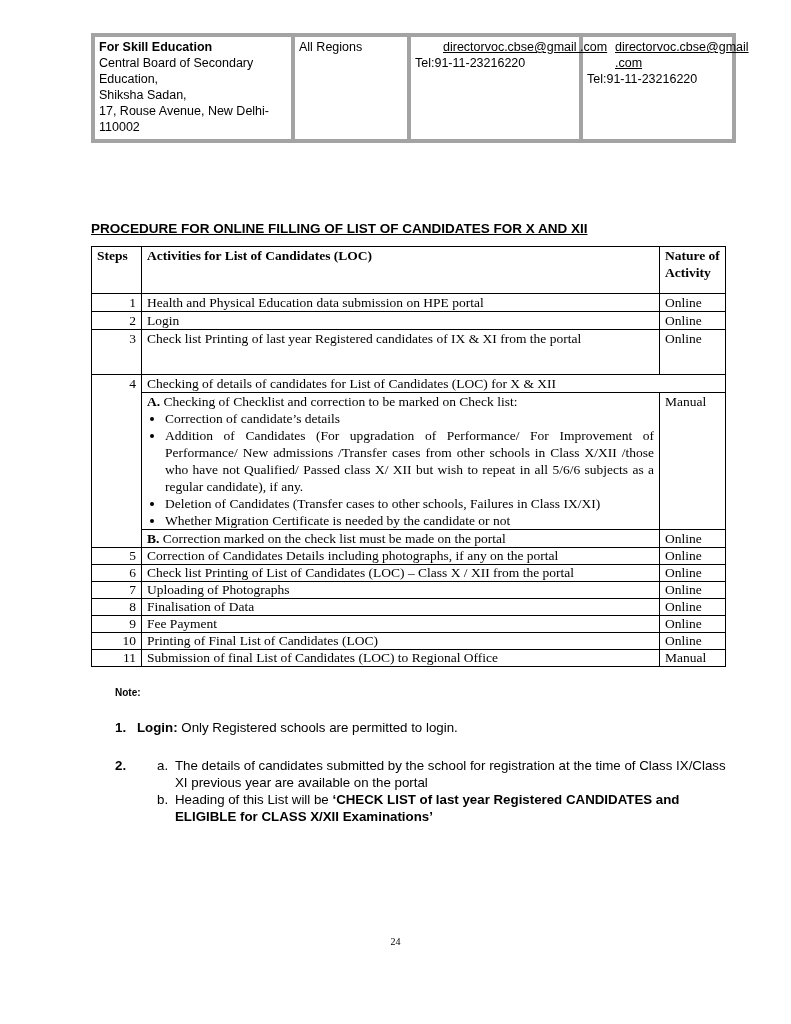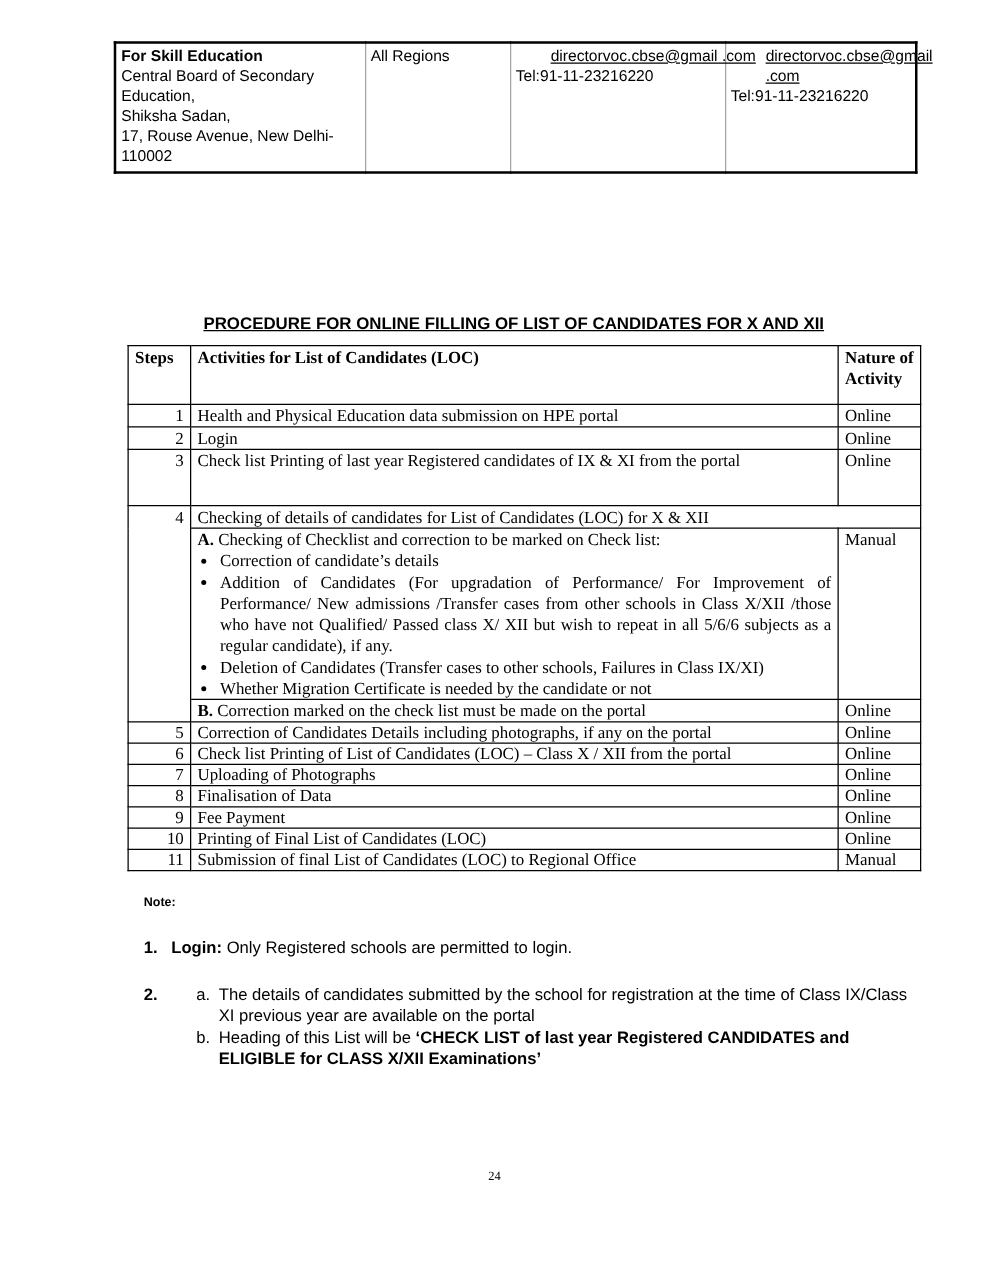--- a/index.html
+++ b/index.html
@@ -18,43 +18,42 @@
   
   .contact-table {
     border-collapse: collapse;
     width: 641px;
     table-layout: fixed;
     border: 2px solid #000;
     font-size: 12.5px;
     line-height: 16px;
   }
   .contact-table td {
-    border: 1px solid #a3a3a3;
+    border: 4px solid #a3a3a3;
     vertical-align: top;
     padding: 2px 3px 4px 4px;
     overflow: visible;
   }
   .contact-table .b { font-weight: bold; }
   .email-line { text-decoration: underline; white-space: nowrap; margin-left: 28px; }
 
   
   .doc-title {
-    margin-top: 112px;
-    text-align: center;
+    margin-top: 78px;
     font-size: 13.5px;
     font-weight: bold;
   }
   .doc-title span { text-decoration: underline; }
   .intro { margin-top: 23px; font-size: 13.3px; }
   .summary { margin-top: 17px; font-size: 13.3px; font-weight: bold; }
 
   
   .steps-table {
     margin-top: 10px;
-    margin-left: 11px;
+    margin-left: 0;
     width: 634px;
     table-layout: fixed;
     border-collapse: collapse;
     font-family: "Liberation Serif", serif;
     font-size: 13.5px;
     line-height: 17px;
   }
   .steps-table th, .steps-table td {
     border: 1px solid #000;
     vertical-align: top;

